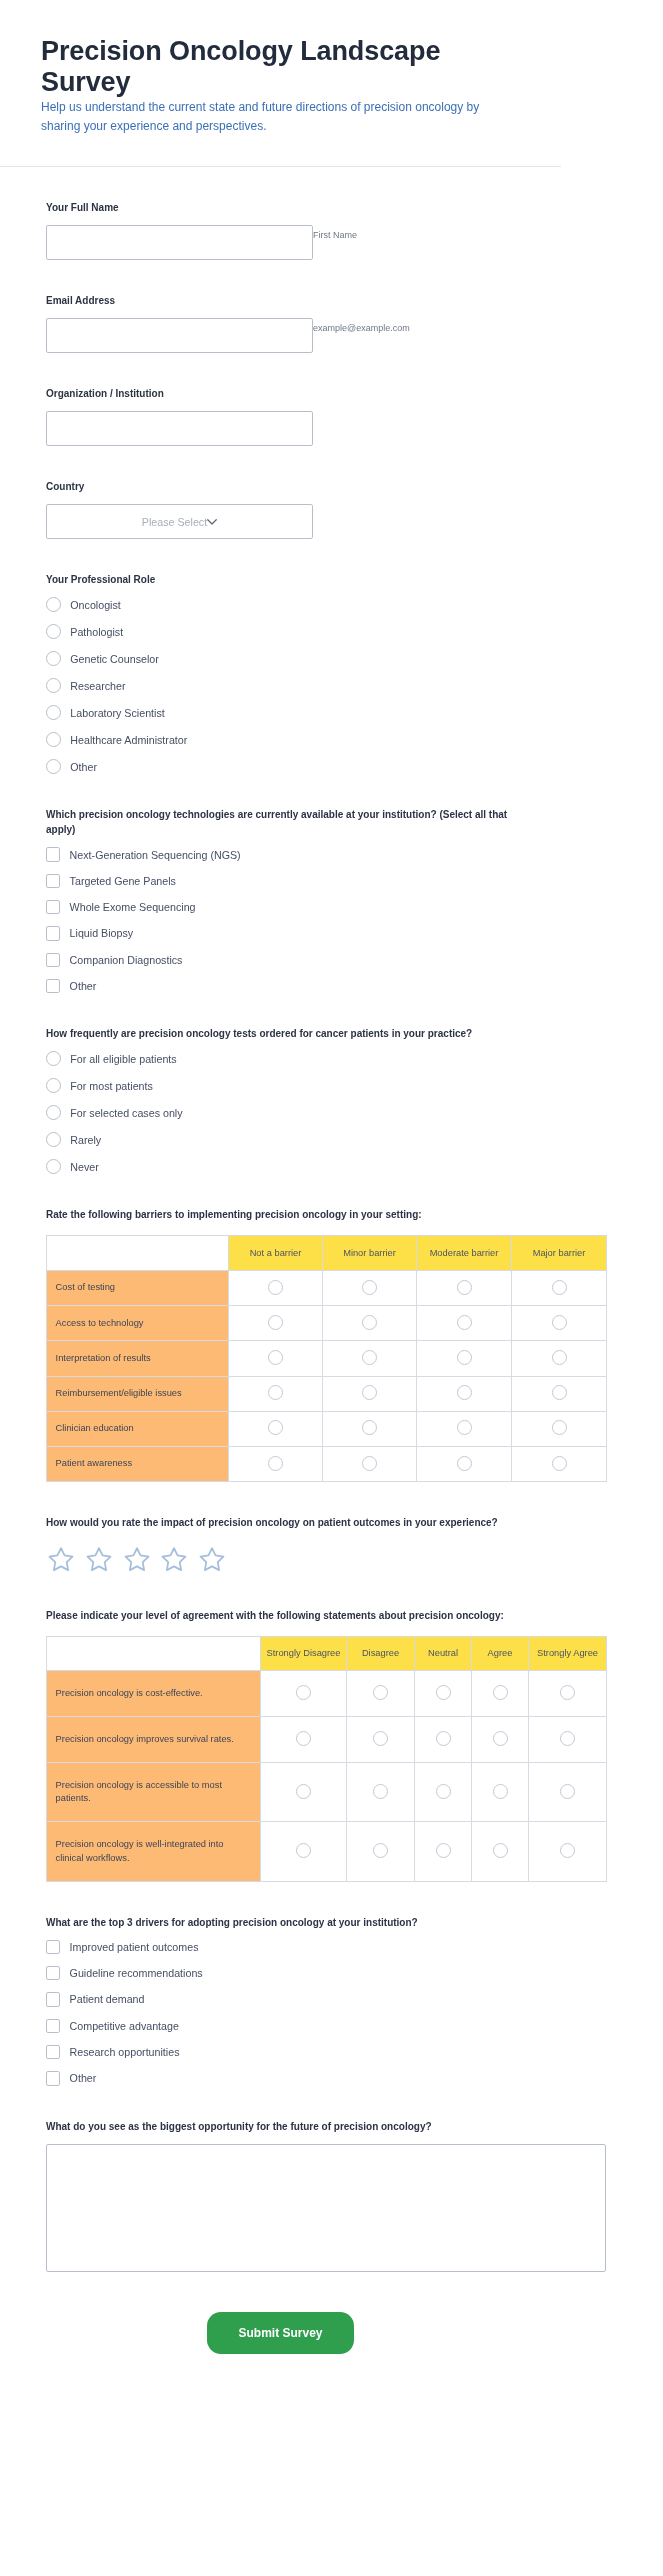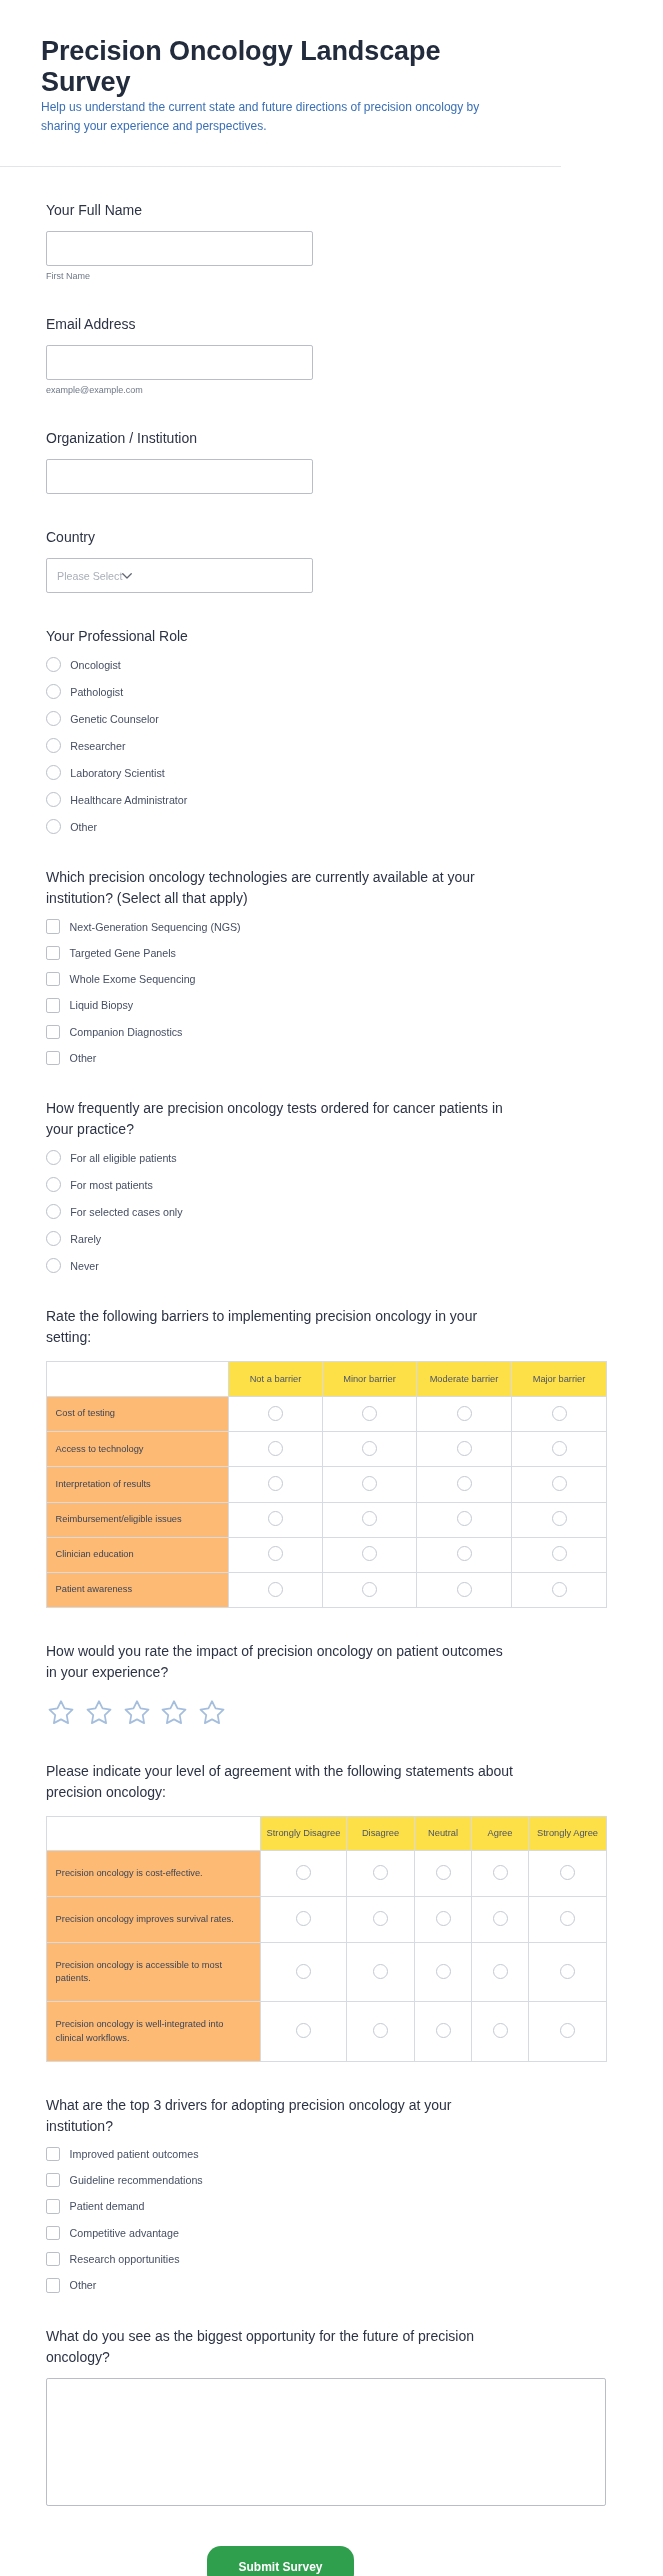--- a/index.html
+++ b/index.html
@@ -3,27 +3,27 @@
 <meta charset="utf-8">
 <style>
   *{box-sizing:border-box;margin:0;padding:0}
   html,body{background:#ffffff}
   body{width:663px;font-family:"Liberation Sans",sans-serif;color:#2c3345}
   .form{width:561px;background:#fff;padding-bottom:50px}
   .header{padding:36px 41px 30px;border-bottom:0.7px solid #e4e5e9}
   .title{font-size:27px;font-weight:700;color:#232c3d;letter-spacing:-0.1px}
   .subtitle{margin-top:0;font-size:12px;line-height:1.6;color:#3a6fb7;max-width:485px}
   .q{padding:0 46px;margin-top:33px}
-  .q-label{font-size:14px;font-weight:400;color:#2c3345;line-height:1.5;margin-bottom:10px;max-width:499px}
+  .q-label{font-size:10px;font-weight:700;color:#2c3345;line-height:1.5;margin-bottom:10px;max-width:499px}
   .row{display:flex;gap:21.4px}
   .tinput{height:35px;border:0.7px solid #b8bec9;border-radius:2.1px;background:#fff;padding:0 8.6px;font-size:10.7px;color:#2c3345;outline:none;font-family:inherit}
   .w-std{width:267px}
-  .col{display:flex;flex-direction:column}
+  .col{display:flex;}
   .sublabel{margin-top:5px;font-size:9px;color:#6f7888}
-  .select{width:267px;height:35px;border:0.7px solid #b8bec9;border-radius:2.1px;background:#fff;display:flex;align-items:center;justify-content:flex-start;padding:8px 10px;cursor:pointer}
+  .select{width:267px;height:35px;border:0.7px solid #b8bec9;border-radius:2.1px;background:#fff;display:flex;align-items:center;justify-content:center;padding:8px 10px;cursor:pointer}
   .select .ph{font-size:10.7px;color:#a9aeb8}
   .opts{margin-top:4.3px}
   .opt{display:flex;align-items:center;gap:9.3px;margin-bottom:12px;cursor:pointer}
   .radio{width:15px;height:15px;border:0.7px solid #b9bfca;border-radius:50%;background:#fff;flex:none}
   .checkbox{width:14.3px;height:14.3px;border:0.7px solid #b9bfca;border-radius:2.1px;background:#fff;flex:none}
   .opt-label{font-size:10.7px;color:#454e63}
   table.matrix{border-collapse:collapse;table-layout:fixed;width:560px;margin-top:13px}
   .matrix th,.matrix td{border:0.7px solid #d7dae1}
   .matrix thead th{background:#fde047;font-size:9.3px;font-weight:400;color:#4c5469;text-align:center;padding:10.7px 4.3px;line-height:1.35}
   .matrix thead th.corner{background:#fff}

